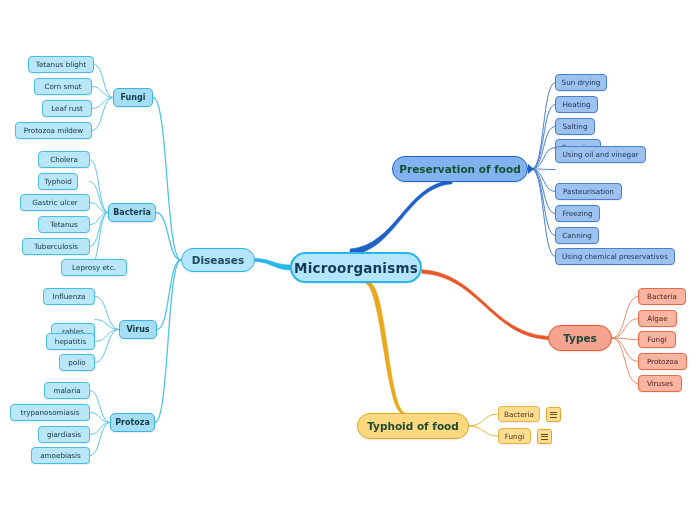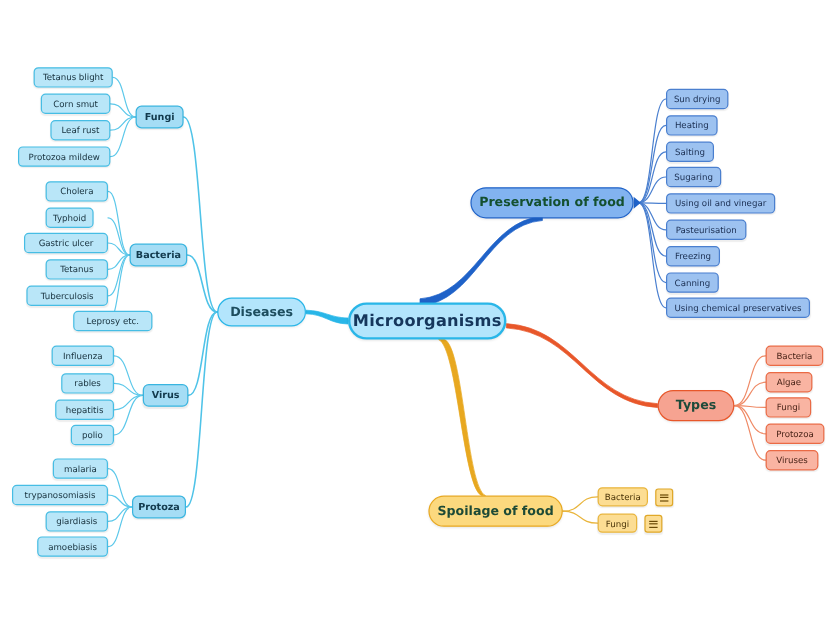--- a/index.html
+++ b/index.html
@@ -228,45 +228,45 @@
       <div class="node n-cyan3" style="left: 15px; top: 122px; width: 77px; height: 17px;">Protozoa mildew</div>
       <div class="node n-cyan2" style="left: 108px; top: 203px; width: 48px; height: 19px;">Bacteria</div>
       <div class="node n-cyan3" style="left: 38px; top: 151px; width: 52px; height: 17px;">Cholera</div>
       <div class="node n-cyan3" style="left: 38px; top: 173px; width: 40px; height: 17px;">Typhoid</div>
       <div class="node n-cyan3" style="left: 20px; top: 194px; width: 70px; height: 17px;">Gastric ulcer</div>
       <div class="node n-cyan3" style="left: 38px; top: 216px; width: 52px; height: 17px;">Tetanus</div>
       <div class="node n-cyan3" style="left: 22px; top: 238px; width: 68px; height: 17px;">Tuberculosis</div>
       <div class="node n-cyan3" style="left: 24px; top: 259px; width: 66px; height: 17px; margin-left: 37px;">Leprosy etc.</div>
       <div class="node n-cyan2" style="left: 119px; top: 320px; width: 38px; height: 19px;">Virus</div>
       <div class="node n-cyan3" style="left: 43px; top: 288px; width: 52px; height: 17px;">Influenza</div>
-      <div class="node n-cyan3" style="left: 51px; top: 311px; width: 44px; height: 17px;">rables</div>
+      <div class="node n-cyan3" style="left: 51px; top: 323px; width: 44px; height: 17px;">rables</div>
       <div class="node n-cyan3" style="left: 46px; top: 333px; width: 49px; height: 17px;">hepatitis</div>
       <div class="node n-cyan3" style="left: 59px; top: 354px; width: 36px; height: 17px;">polio</div>
       <div class="node n-cyan2" style="left: 110px; top: 413px; width: 45px; height: 19px;">Protoza</div>
       <div class="node n-cyan3" style="left: 44px; top: 382px; width: 46px; height: 17px;">malaria</div>
       <div class="node n-cyan3" style="left: 10px; top: 404px; width: 80px; height: 17px;">trypanosomiasis</div>
       <div class="node n-cyan3" style="left: 38px; top: 426px; width: 52px; height: 17px;">giardiasis</div>
       <div class="node n-cyan3" style="left: 31px; top: 447px; width: 59px; height: 17px;">amoebiasis</div>
       <div class="node n-blue1" style="left: 392px; top: 156px; width: 136px; height: 26px;">Preservation of food</div>
       <div class="node n-blue2" style="left: 555px; top: 74px; width: 52px; height: 17px;">Sun drying</div>
       <div class="node n-blue2" style="left: 555px; top: 96px; width: 43px; height: 17px;">Heating</div>
       <div class="node n-blue2" style="left: 555px; top: 118px; width: 40px; height: 17px;">Salting</div>
       <div class="node n-blue2" style="left: 555px; top: 139px; width: 46px; height: 17px;">Sugaring</div>
-      <div class="node n-blue2" style="left: 555px; top: 161px; width: 91px; height: 17px;">Using oil and vinegar</div>
+      <div class="node n-blue2" style="left: 555px; top: 146px; width: 91px; height: 17px;">Using oil and vinegar</div>
       <div class="node n-blue2" style="left: 555px; top: 183px; width: 67px; height: 17px;">Pasteurisation</div>
       <div class="node n-blue2" style="left: 555px; top: 205px; width: 45px; height: 17px;">Freezing</div>
       <div class="node n-blue2" style="left: 555px; top: 227px; width: 44px; height: 17px;">Canning</div>
       <div class="node n-blue2" style="left: 555px; top: 248px; width: 120px; height: 17px;">Using chemical preservatives</div>
       <div class="node n-salmon1" style="left: 548px; top: 325px; width: 64px; height: 26px;">Types</div>
       <div class="node n-salmon2" style="left: 638px; top: 288px; width: 48px; height: 17px;">Bacteria</div>
       <div class="node n-salmon2" style="left: 638px; top: 310px; width: 39px; height: 17px;">Algae</div>
       <div class="node n-salmon2" style="left: 638px; top: 331px; width: 38px; height: 17px;">Fungi</div>
       <div class="node n-salmon2" style="left: 638px; top: 353px; width: 49px; height: 17px;">Protozoa</div>
       <div class="node n-salmon2" style="left: 638px; top: 375px; width: 44px; height: 17px;">Viruses</div>
-      <div class="node n-amber1" style="left: 357px; top: 413px; width: 112px; height: 26px;">Spoilage of food</div>
+      <div class="node n-amber1" style="left: 357px; top: 413px; width: 112px; height: 26px;">Typhoid of food</div>
       <div class="node n-amber2" style="left: 498px; top: 406px; width: 42px; height: 16px;">Bacteria</div>
       <div class="note-icon" style="left: 546px; top: 407px;">
         <i></i>
         <i></i>
         <i></i>
       </div>
       <div class="node n-amber2" style="left: 498px; top: 428px; width: 33px; height: 16px;">Fungi</div>
       <div class="note-icon" style="left: 537px; top: 429px;">
         <i></i>
         <i></i>

